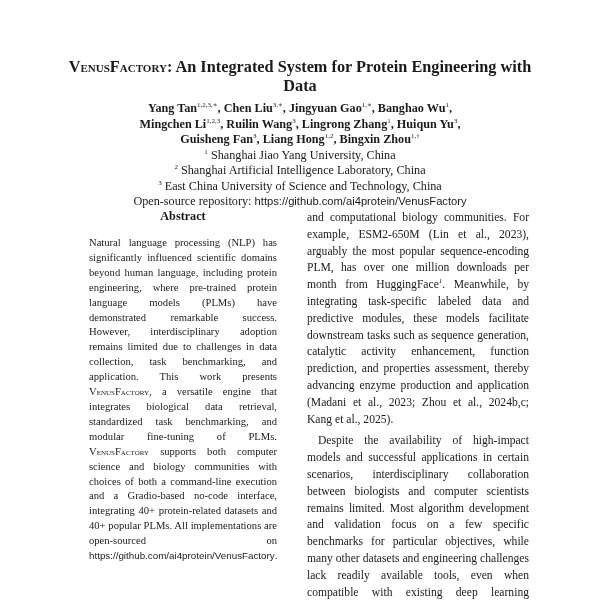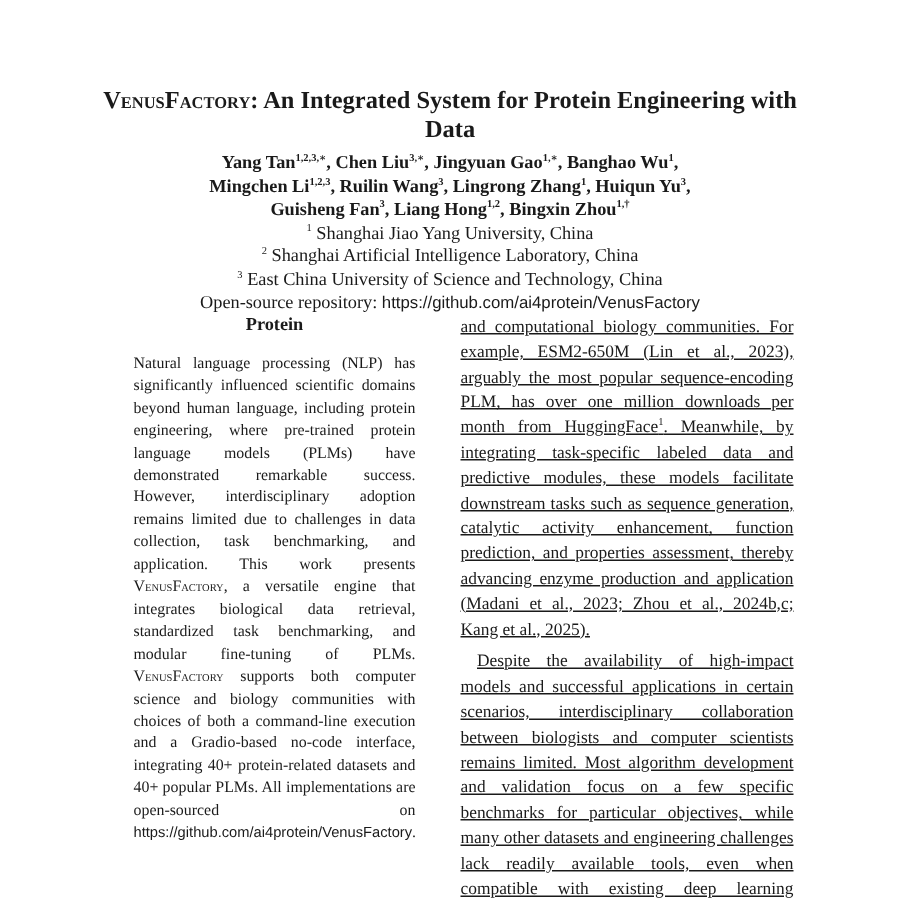--- a/index.html
+++ b/index.html
@@ -3,32 +3,32 @@
 <meta charset="utf-8">
 <style>
   html, body { margin:0; padding:0; background:#ffffff; }
   body { width:600px; height:600px; overflow:hidden; position:relative;
          font-family:"Liberation Serif", "DejaVu Serif", serif; color:#1a1a1a; }
   .page { position:absolute; left:0; top:0; width:600px; height:600px;padding-left:40px; }
   .header { position:absolute; left:60px; top:57px; width:480px; text-align:center; }
   .title { font-weight:bold; font-size:16.3px; line-height:19px; margin:0; }
   .sc { font-variant: small-caps; }
   .authors { font-weight:bold; font-size:12.2px; line-height:15.5px; margin-top:6px; }
-  .authors sup { font-weight:bold; font-size:7px; vertical-align: 5px; line-height:0; }
+  .authors sup { font-weight:normal; font-size:7px; vertical-align: 5px; line-height:0; }
   .affil { font-size:12.2px; line-height:15.5px; }
   .affil sup { font-size:7px; vertical-align:5px; line-height:0; }
   .mono { font-family:Liberation Sans, sans-serif; font-size:11.2px; }
   .col-left { position:absolute; left:72px; top:209px; width:222px; }
   .col-right { position:absolute; left:307px; top:210px; width:222px; }
   .abstract-head { text-align:center; font-weight:bold; font-size:12.2px; line-height:15px; margin:0 0 12px 0; }
   .abstract { margin-left:17px; width:188px; font-size:10.6px; line-height:14.9px; text-align:justify; hyphens:manual; }
   .abstract .mono { font-size:9.8px; }
   .sec-head { font-weight:bold; font-size:12.2px; line-height:15px; margin:15px 0 7px 0; }
   .sec-head .num { display:inline-block; width:20px; }
-  .body { font-size:11.6px; line-height:16.8px; text-align:justify; hyphens:manual; margin:0;text-decoration:underline; }
+  .body { font-size:11.6px; line-height:16.8px; text-align:justify; hyphens:manual; margin:0; }
   .body sup { font-size:7px; vertical-align:5px; line-height:0; }
   .indent { text-indent:11px; margin-top:5px; }
 </style>
 </head>
 <body>
 
 <div class="page">
 
   <div class="header">
     <div class="title">
@@ -52,21 +52,21 @@
     <div class="affil"><sup>1</sup><span> Shanghai Jiao Yang University, China</span></div>
     <div class="affil"><sup>2</sup><span> Shanghai Artificial Intelligence Laboratory, China</span></div>
     <div class="affil"><sup>3</sup><span> East China University of Science and Technology, China</span></div>
 
     <div class="affil">
       <span>Open-source repository: </span><span class="mono">https://github.com/ai4protein/VenusFactory</span>
     </div>
   </div>
 
   <div class="col-left">
-    <div class="abstract-head">Protein</div>
+    <div class="abstract-head">Abstract</div>
     <div class="abstract"><span>Natural language processing (NLP) has significantly influenced scientific domains beyond human language, including protein engineering, where pre-trained protein language models (PLMs) have demonstrated remarkable success. However, interdisciplinary adoption remains limited due to challenges in data collection, task benchmarking, and application. This work presents </span><span class="sc">VenusFactory</span><span>, a versatile engine that integrates biological data retrieval, standardized task benchmarking, and modular fine-tuning of PLMs. </span><span class="sc">VenusFactory</span><span> supports both computer science and biology communities with choices of both a command-line execution and a Gradio-based no-code interface, integrating 40+ protein-related datasets and 40+ popular PLMs. All implementations are open-sourced on </span><span class="mono">https://github.com/ai4protein/VenusFactory</span><span>.</span></div>
 
 
   </div>
 
   <div class="col-right">
     <p class="body"><span>and computational biology communities. For example, ESM2-650M (Lin et al., 2023), arguably the most popular sequence-encoding PLM, has over one million downloads per month from HuggingFace</span><sup>1</sup><span>. Meanwhile, by integrating task-specific labeled data and predictive modules, these models facilitate downstream tasks such as sequence generation, catalytic activity enhancement, function prediction, and properties assessment, thereby advancing enzyme production and application (Madani et al., 2023; Zhou et al., 2024b,c; Kang et al., 2025).</span></p>
     <p class="body indent"><span>Despite the availability of high-impact models and successful applications in certain scenarios, interdisciplinary collaboration between biologists and computer scientists remains limited. Most algorithm development and validation focus on a few specific benchmarks for particular objectives, while many other datasets and engineering challenges lack readily available tools, even when compatible with existing deep learning methodologies. We attribute this gap to three key complexities: (1) </span></p>
   </div>
 

